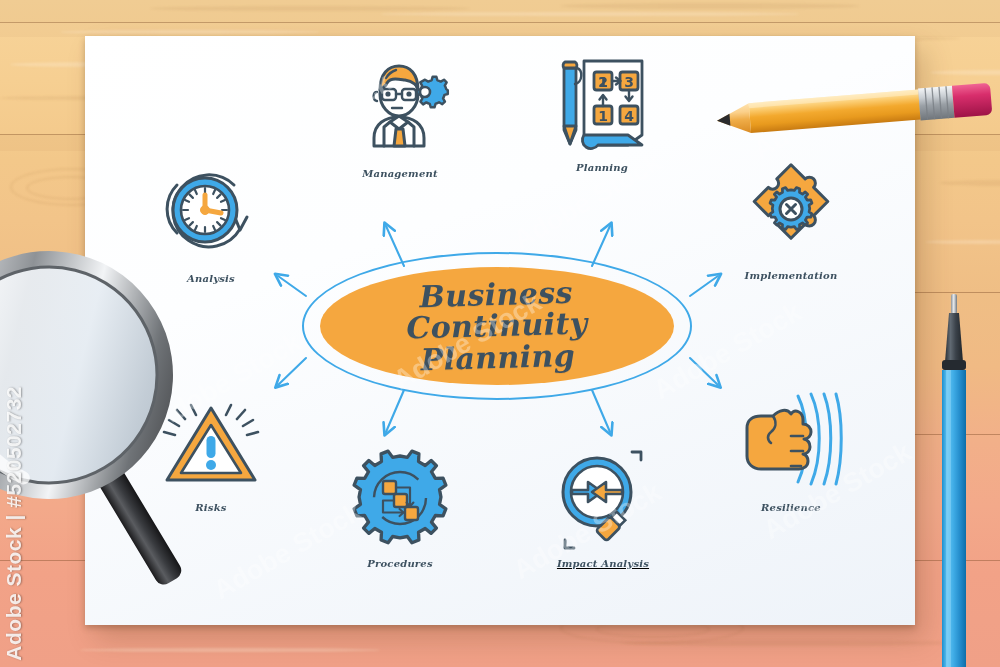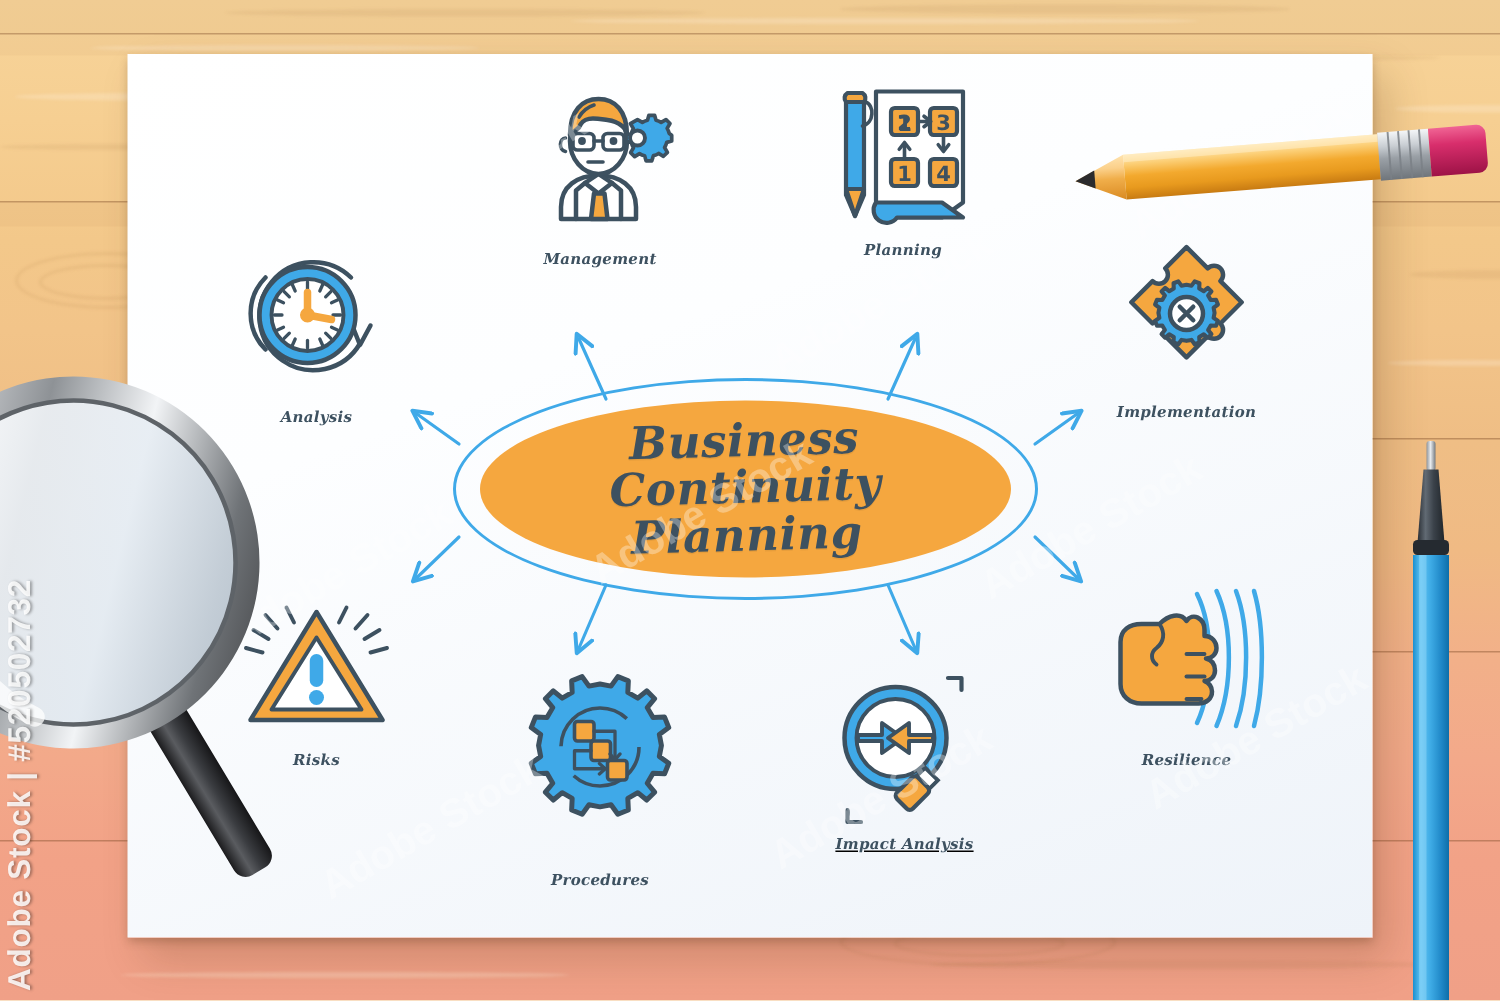--- a/index.html
+++ b/index.html
@@ -434,21 +434,21 @@
           <path d="M56 33 L86 81 H26 Z" fill="#ffffff" stroke="#3D5160" stroke-width="2.6" stroke-linejoin="round"></path>
           <g fill="#3FA9E8">
             <rect x="51.5" y="44" width="9" height="22" rx="4.5"></rect>
             <circle cx="56" cy="73" r="5"></circle>
           </g>
         </svg>
       </div>
       <div class="cap">Risks</div>
     </div>
 
-    <div class="node" id="node-procedures" style="left:230px;top:412px;gap:24px;">
+    <div class="node" id="node-procedures" style="left:230px;top:412px;">
       <div class="art">
         <svg viewBox="0 0 112 104" width="112" height="104">
           <g transform="translate(56,50)">
             <path d="M0,-24 l4.2,.8 2.6,-3.6 4,1.6 -.2,4.4 3.8,2.2 3.4,-2.8 3,3 -2.8,3.4 2.2,3.8 4.4,-.2 1.6,4 -3.6,2.6 .8,4.2 -0.8,4.2 3.6,2.6 -1.6,4 -4.4,-.2 -2.2,3.8 2.8,3.4 -3,3 -3.4,-2.8 -3.8,2.2 .2,4.4 -4,1.6 -2.6,-3.6 -4.2,.8 -4.2,-.8 -2.6,3.6 -4,-1.6 .2,-4.4 -3.8,-2.2 -3.4,2.8 -3,-3 2.8,-3.4 -2.2,-3.8 -4.4,.2 -1.6,-4 3.6,-2.6 -.8,-4.2 .8,-4.2 -3.6,-2.6 1.6,-4 4.4,.2 2.2,-3.8 -2.8,-3.4 3,-3 3.4,2.8 3.8,-2.2 -.2,-4.4 4,-1.6 2.6,3.6 z" transform="scale(1.75)" fill="#3FA9E8" stroke="#3D5160" stroke-width="1.9" stroke-linejoin="round"></path>
             <circle cx="0" cy="0" r="26" fill="none" stroke="#3D5160" stroke-width="2.4" stroke-dasharray="60 22"></circle>
           </g>
           <g fill="#F5A73F" stroke="#3D5160" stroke-width="2.4" stroke-linejoin="round">
             <rect x="39" y="33" width="13" height="13" rx="2"></rect>
             <rect x="50" y="46" width="13" height="13" rx="2"></rect>
             <rect x="61" y="59" width="13" height="13" rx="2"></rect>

